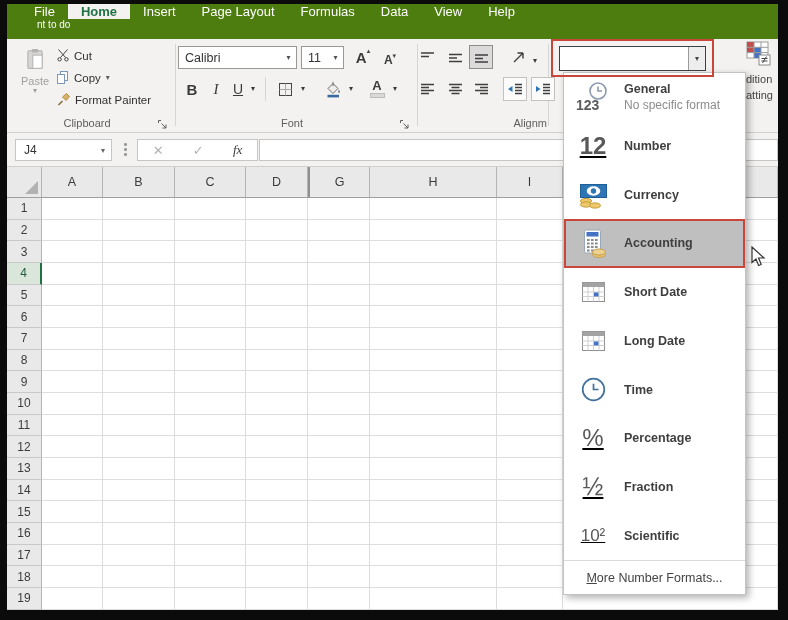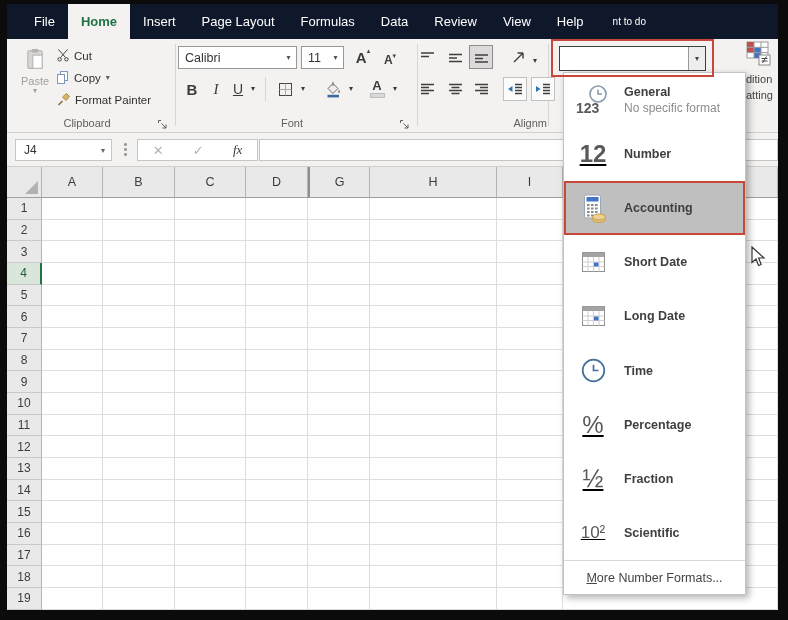--- a/index.html
+++ b/index.html
@@ -1,20 +1,20 @@
 <!DOCTYPE html>
 <html><head>
 <meta charset="utf-8">
 <style>
   html,body{margin:0;padding:0;background:#222;}
   .page{position:relative;width:788px;height:620px;background:#0b0b0b;overflow:hidden;
         font-family:"Liberation Sans","DejaVu Sans",sans-serif;cursor:default;}
   
-  .tabbar{position:absolute;left:7px;top:4px;width:771px;height:35px;background:#0f172a;
-          display:flex;align-items:stretch;box-sizing:border-box;padding-left:14px;}
+  .tabbar{position:absolute;left:7px;top:4px;width:771px;height:35px;background:#4d7c0f;
+          display:flex;align-items:stretch;box-sizing:border-box;padding-left:14px;flex-direction:column;}
   .tabs{display:flex;align-items:stretch;}
   .tab{color:#fff;font-size:13px;display:flex;align-items:center;padding:0 13px;white-space:nowrap;}
   .tab.active{background:#f3f2f1;color:#217346;font-weight:bold;}
   .tellme{color:#fff;font-size:10px;display:flex;align-items:center;margin-left:16px;}
   
   .ribbon{position:absolute;left:7px;top:39px;width:771px;height:94px;background:#f3f2f1;
           border-bottom:1px solid #d2d0ce;box-sizing:border-box;overflow:hidden;}
   .vsep{position:absolute;top:5px;height:82px;width:1px;background:#d8d6d4;}
   .grp-label{position:absolute;bottom:3px;font-size:11px;color:#605e5c;text-align:center;}
   .launcher{position:absolute;width:12px;height:12px;}
@@ -94,21 +94,20 @@
 <div class="page">
 
   <div class="tabbar">
     <div class="tabs">
         <div class="tab">File</div>
         <div class="tab active">Home</div>
         <div class="tab">Insert</div>
         <div class="tab">Page Layout</div>
         <div class="tab">Formulas</div>
         <div class="tab">Data</div>
-        <div class="tab">Review</div>
         <div class="tab">View</div>
         <div class="tab">Help</div>
       </div>
     <div class="tellme">nt to do</div>
   </div>
 
   <div class="ribbon">
     <div class="vsep" style="left:168px"></div>
     <div class="vsep" style="left:410px"></div>
     <div class="vsep" style="left:541px"></div>
@@ -534,20 +533,35 @@
             <div class="dd-label">General</div>
             <div class="dd-sub">No specific format</div>
           </div>
         </div>
         <div class="dd-item">
           <div class="dd-icon">
             <span class="gi" style="font-size:24px">12</span>
           </div>
           <div class="dd-text">
             <div class="dd-label">Number</div>
+          </div>
+        </div>
+        <div class="dd-item">
+          <div class="dd-icon">
+            <svg width="31" height="28" viewBox="0 0 31 28">
+      <rect x="2.5" y="3.5" width="26" height="13" fill="#2e75b6" stroke="#1f5f98"></rect>
+      <ellipse cx="15.5" cy="10" rx="6.8" ry="4.7" fill="#fff"></ellipse>
+      <circle cx="15.5" cy="10" r="2.7" fill="#2e75b6"></circle>
+      <ellipse cx="8" cy="20" rx="5.5" ry="2.6" fill="#eec96a" stroke="#c49a38"></ellipse>
+      <ellipse cx="8" cy="23.5" rx="5.5" ry="2.6" fill="#eec96a" stroke="#c49a38"></ellipse>
+      <ellipse cx="17" cy="24.5" rx="5.5" ry="2.6" fill="#eec96a" stroke="#c49a38"></ellipse>
+            </svg>
+          </div>
+          <div class="dd-text">
+            <div class="dd-label">Currency</div>
           </div>
         </div>
         <div class="dd-item hl">
           <div class="dd-icon">
             <svg width="27" height="30" viewBox="0 0 27 30">
       <rect x="4.5" y="2" width="16" height="23" rx="1.5" fill="#fdfdfd" stroke="#9aa7b5"></rect>
       <rect x="6.5" y="4" width="12" height="4.5" fill="#4472c4"></rect>
       <rect x="7" y="11" width="2.6" height="2" fill="#8a8a8a"></rect>
               <rect x="11" y="11" width="2.6" height="2" fill="#8a8a8a"></rect>
               <rect x="15" y="11" width="2.6" height="2" fill="#8a8a8a"></rect>

